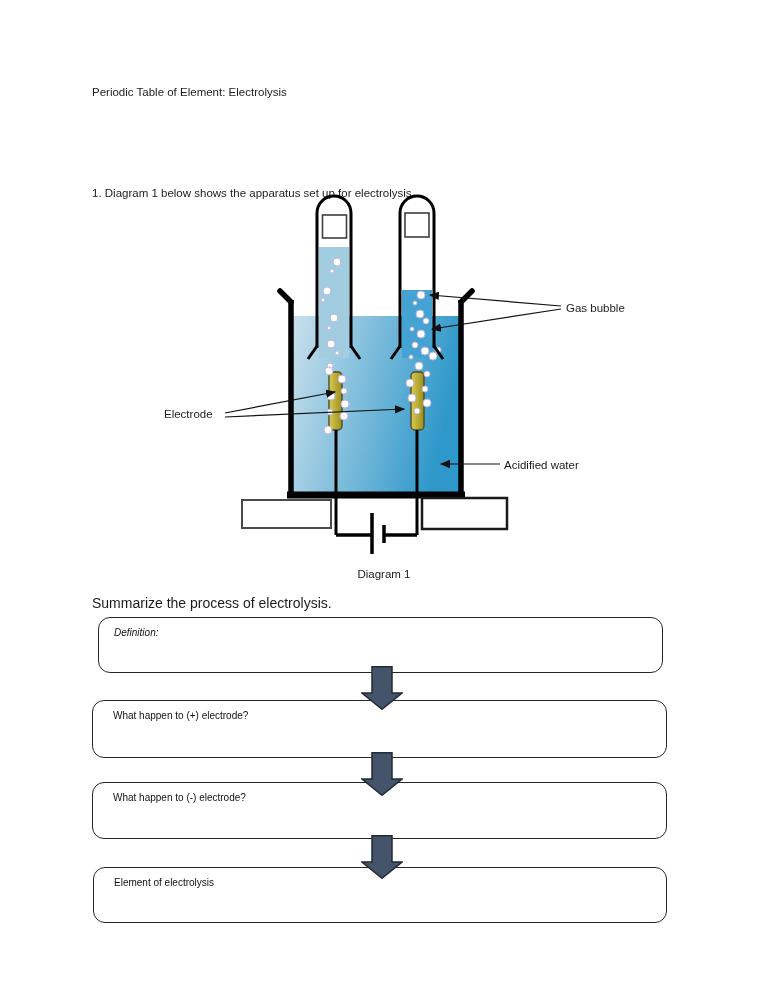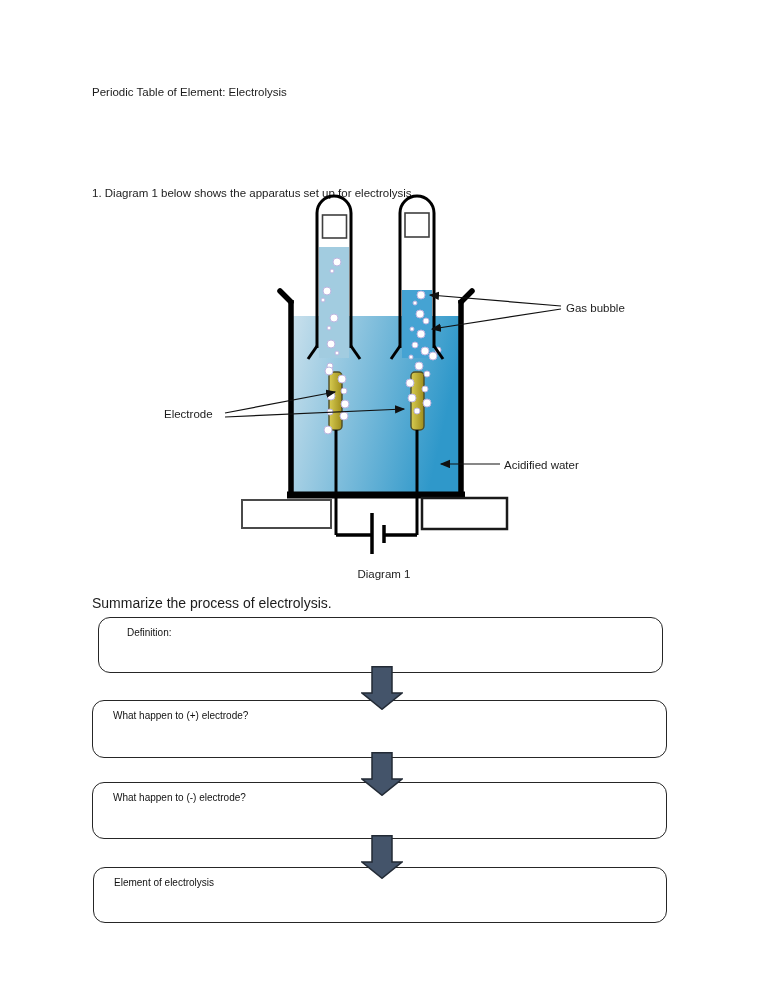--- a/index.html
+++ b/index.html
@@ -24,21 +24,21 @@
     background:#ffffff;
     box-sizing:border-box;
   }
   .fc-label{
     position:absolute;
     font-size:10px;
     color:#111;
     white-space:nowrap;
   }
   .box-definition{left:98px;top:617px;width:565px;height:56px;}
-  .box-definition .fc-label{left:28px;top:9px;}
+  .box-definition .fc-label{left:15px;top:9px;font-style:italic;}
   .box-positive{left:92px;top:700px;width:575px;height:58px;}
   .box-negative{left:92px;top:782px;width:575px;height:57px;}
   .box-product{left:93px;top:867px;width:574px;height:56px;}
   .box-positive .fc-label,.box-negative .fc-label,.box-product .fc-label{left:20px;top:9px;}
   .fc-arrow{position:absolute;left:361px;width:42px;height:44px;}
   .arrow-1{top:666px;}
   .arrow-2{top:752px;}
   .arrow-3{top:835px;}
 </style>
 </head>

